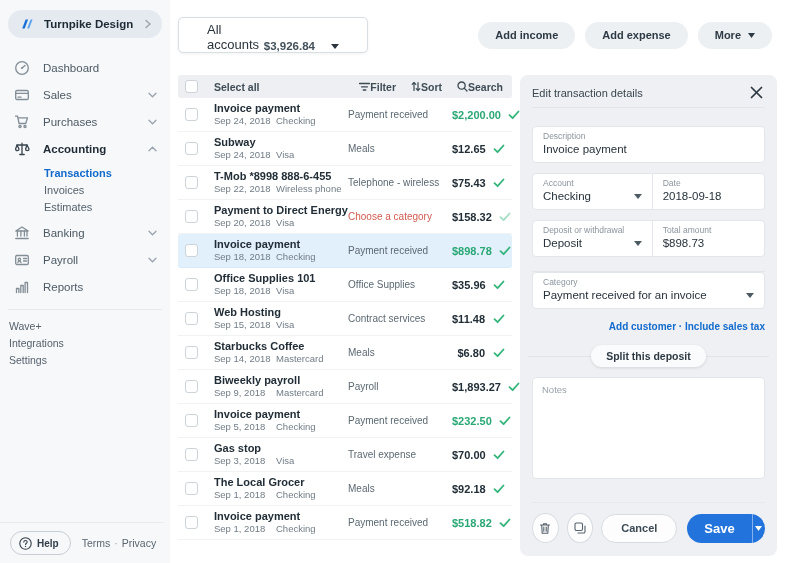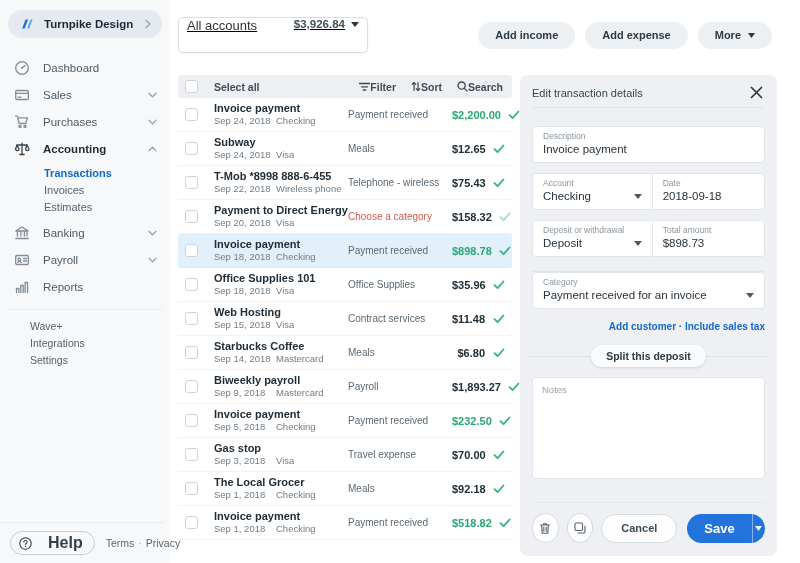--- a/index.html
+++ b/index.html
@@ -20,40 +20,40 @@
   .nav-item .ico { width:16px; height:16px; margin-right:13px; display:flex; align-items:center;
     justify-content:center; color:#828d96; flex:none; }
   .nav-item.emph { font-weight:700; color:#1f2b34; }
   .nav-item.emph .ico { color:#38444e; }
   .nav-item .chev { margin-left:auto; color:#9aa4ad; display:flex; }
   .nav-sub { padding:2px 0 4px; }
   .nav-sub-item { height:17px; display:flex; align-items:center; padding-left:44px;
     font-size:11px; color:#55626c; cursor:pointer; }
   .nav-sub-item.active { color:#136acd; font-weight:700; }
   .side-div { border-top:1px solid #e6e9ed; margin:9px 8px 7px; }
-  .nav2-item { height:17px; display:flex; align-items:center; padding-left:30px;
+  .nav2-item { height:17px; display:flex; align-items:center; padding-left:9px;
     font-size:10.5px; color:#55626c; cursor:pointer; }
   .sidebar-footer { position:absolute; left:0; right:6px; bottom:0; height:41px;
     border-top:1px solid #e9ebef; display:flex; align-items:center; padding-left:10px; gap:11px; }
   .help-pill { height:24px; border:1px solid #c7ced5; border-radius:13px; background:#f7f8fa;
-    display:flex; align-items:center; gap:16px; padding:0 11px 0 8px; font-size:16px;
+    display:flex; align-items:center; gap:5px; padding:0 11px 0 8px; font-size:10px;
     font-weight:700; color:#323f49; cursor:pointer; }
   .help-pill .ico { display:flex; color:#323f49; }
   .side-links { font-size:10.5px; color:#5a6670; display:flex; gap:4px; align-items:center; }
   .side-links span { cursor:pointer; }
   .side-links .dot { color:#9aa4ad; cursor:default; }
 
   
   .main { flex:1; display:flex; flex-direction:column; min-width:0; }
   .topbar { height:70px; flex:none; display:flex; align-items:center; padding:0 28px 0 8px; }
   .account-select { width:190px; height:36px; background:#fff; border:1px solid #d9dee3;
-    border-radius:5px; box-shadow:0 1px 3px rgba(20,30,40,.06); display:flex; align-items:flex-start;
-    justify-content:space-between; padding:0 8px; cursor:pointer;text-decoration:underline; }
+    border-radius:5px; box-shadow:0 1px 3px rgba(20,30,40,.06); display:flex; align-items:flex-end;
+    justify-content:space-between; padding:0 28px; cursor:pointer; }
   .account-label { font-size:13px; color:#2a343d; }
-  .account-right { display:flex; align-items:center; gap:6px; font-size:11.5px; color:#42505a; font-weight:600; }
+  .account-right { display:flex; align-items:center; gap:16px; font-size:11.5px; color:#42505a; font-weight:600; }
   .topbar-actions { margin-left:auto; display:flex; gap:10px; }
   .pill-btn { height:27px; border-radius:15px; background:#edf0f3; border:none; font-size:11px;
     font-weight:700; color:#2d3a44; padding:0 17px; display:flex; align-items:center; gap:7px;
     cursor:pointer; font-family:inherit; }
 
   .content { flex:1; display:flex; padding:5px 0 0 8px; min-height:0; }
 
   
   .list-col { width:334px; flex:none; }
   .list-header { height:23px; background:#edeff2; border-radius:3px; display:flex;

